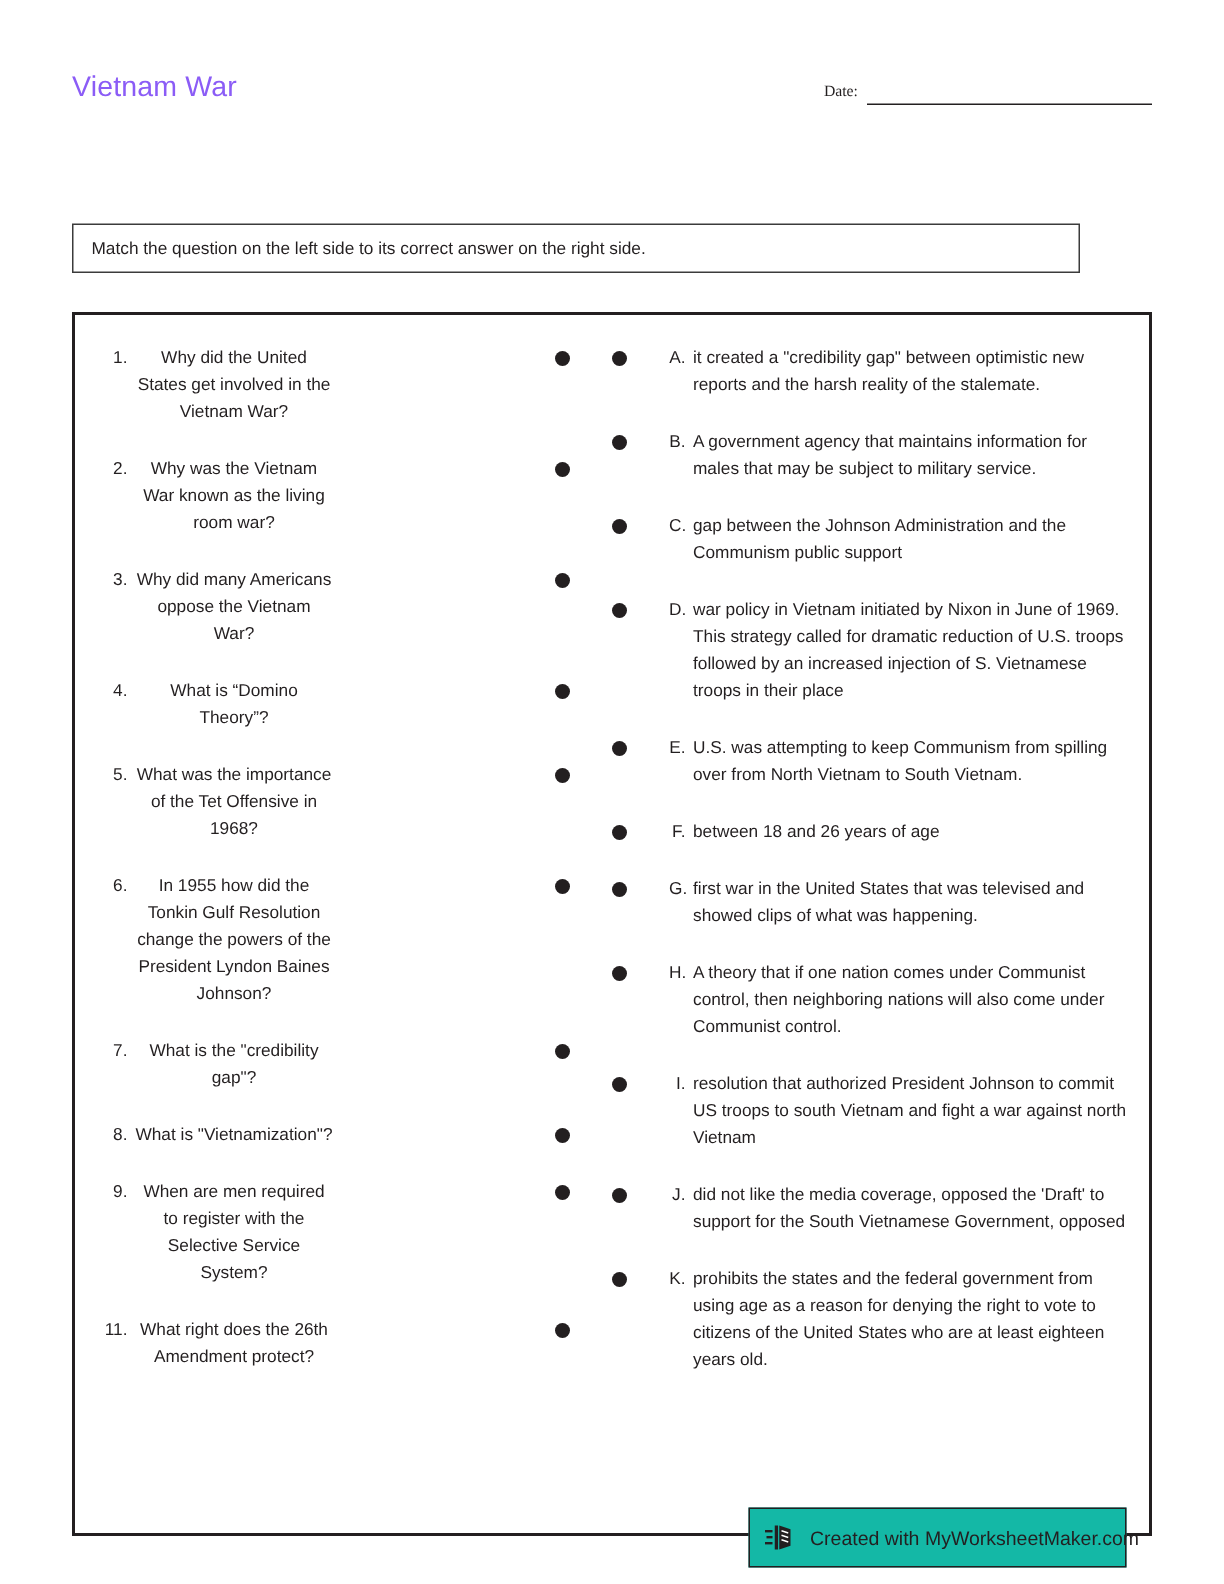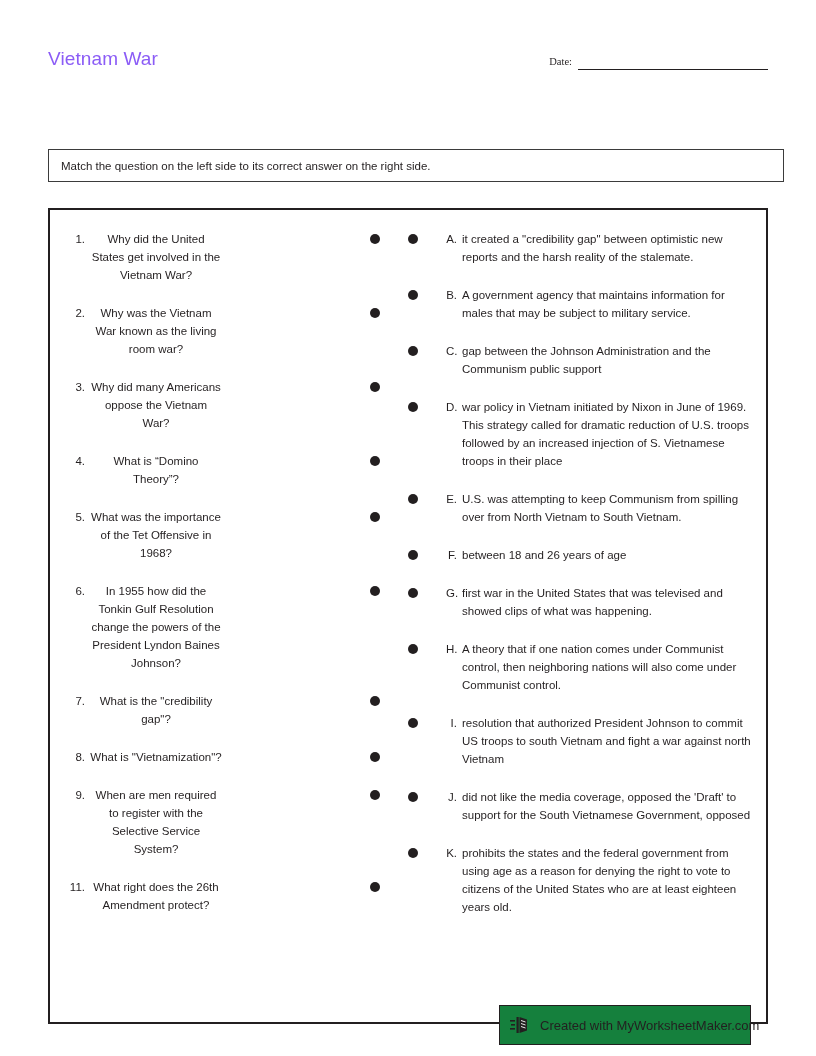--- a/index.html
+++ b/index.html
@@ -63,21 +63,21 @@
     width: 190px;
     border-bottom: 1.2px solid #231f20;
     height: 14px;
   }
 
   
   .instruction-box {
     position: absolute;
     left: 48px;
     top: 149px;
-    width: 736px;
+    width: 672px;
     height: 33px;
     border: 1px solid #3b3b3b;
     box-sizing: border-box;
     display: flex;
     align-items: center;
   }
   .instruction-text {
     padding-left: 12px;
     font-size: 11.5px;
     color: #231f20;
@@ -180,21 +180,21 @@
     flex: 1;
   }
 
   
   .footer-badge {
     position: absolute;
     left: 499px;
     top: 1005px;
     width: 252px;
     height: 40px;
-    background: #15803d;
+    background: #14b8a6;
     border: 1px solid #231f20;
     box-sizing: border-box;
     display: flex;
     align-items: center;
     padding-left: 10px;
   }
   .badge-logo {
     width: 22px;
     height: 24px;
     flex: 0 0 auto;

